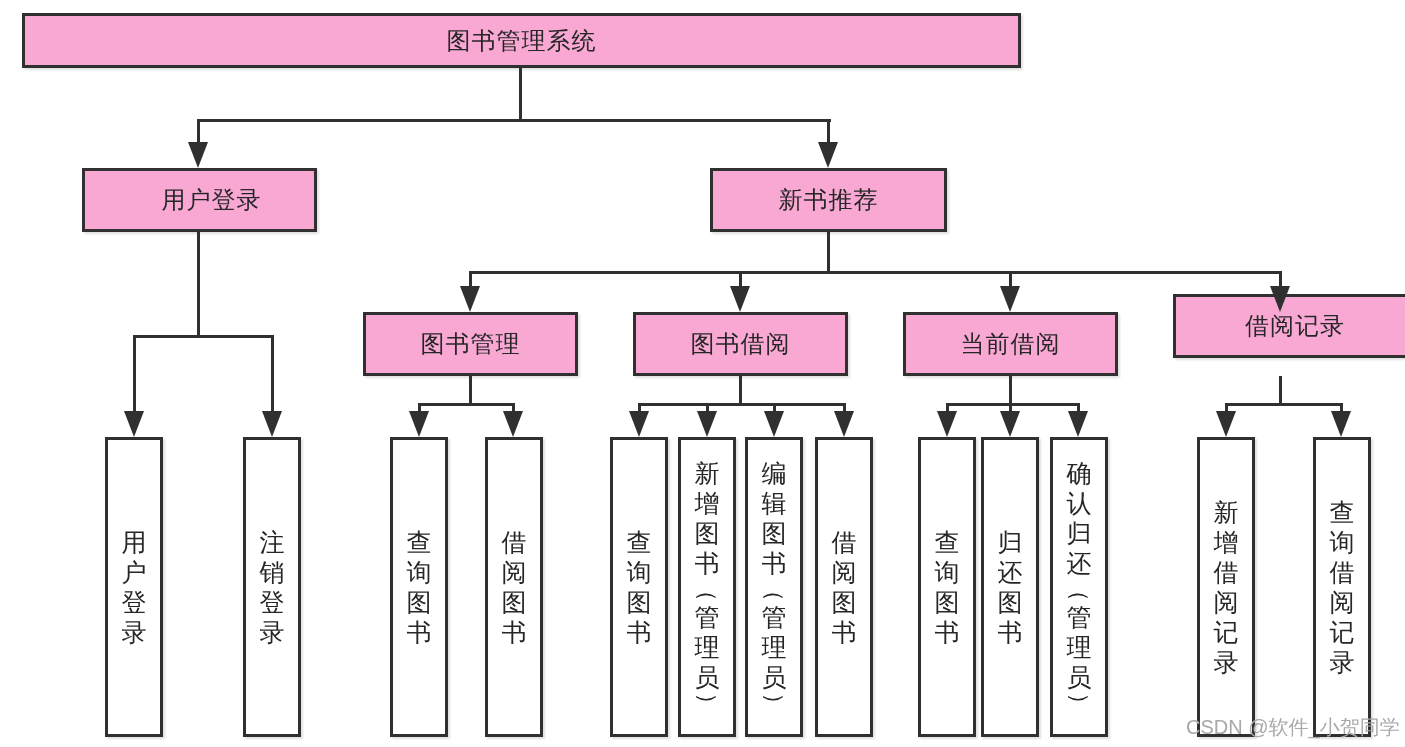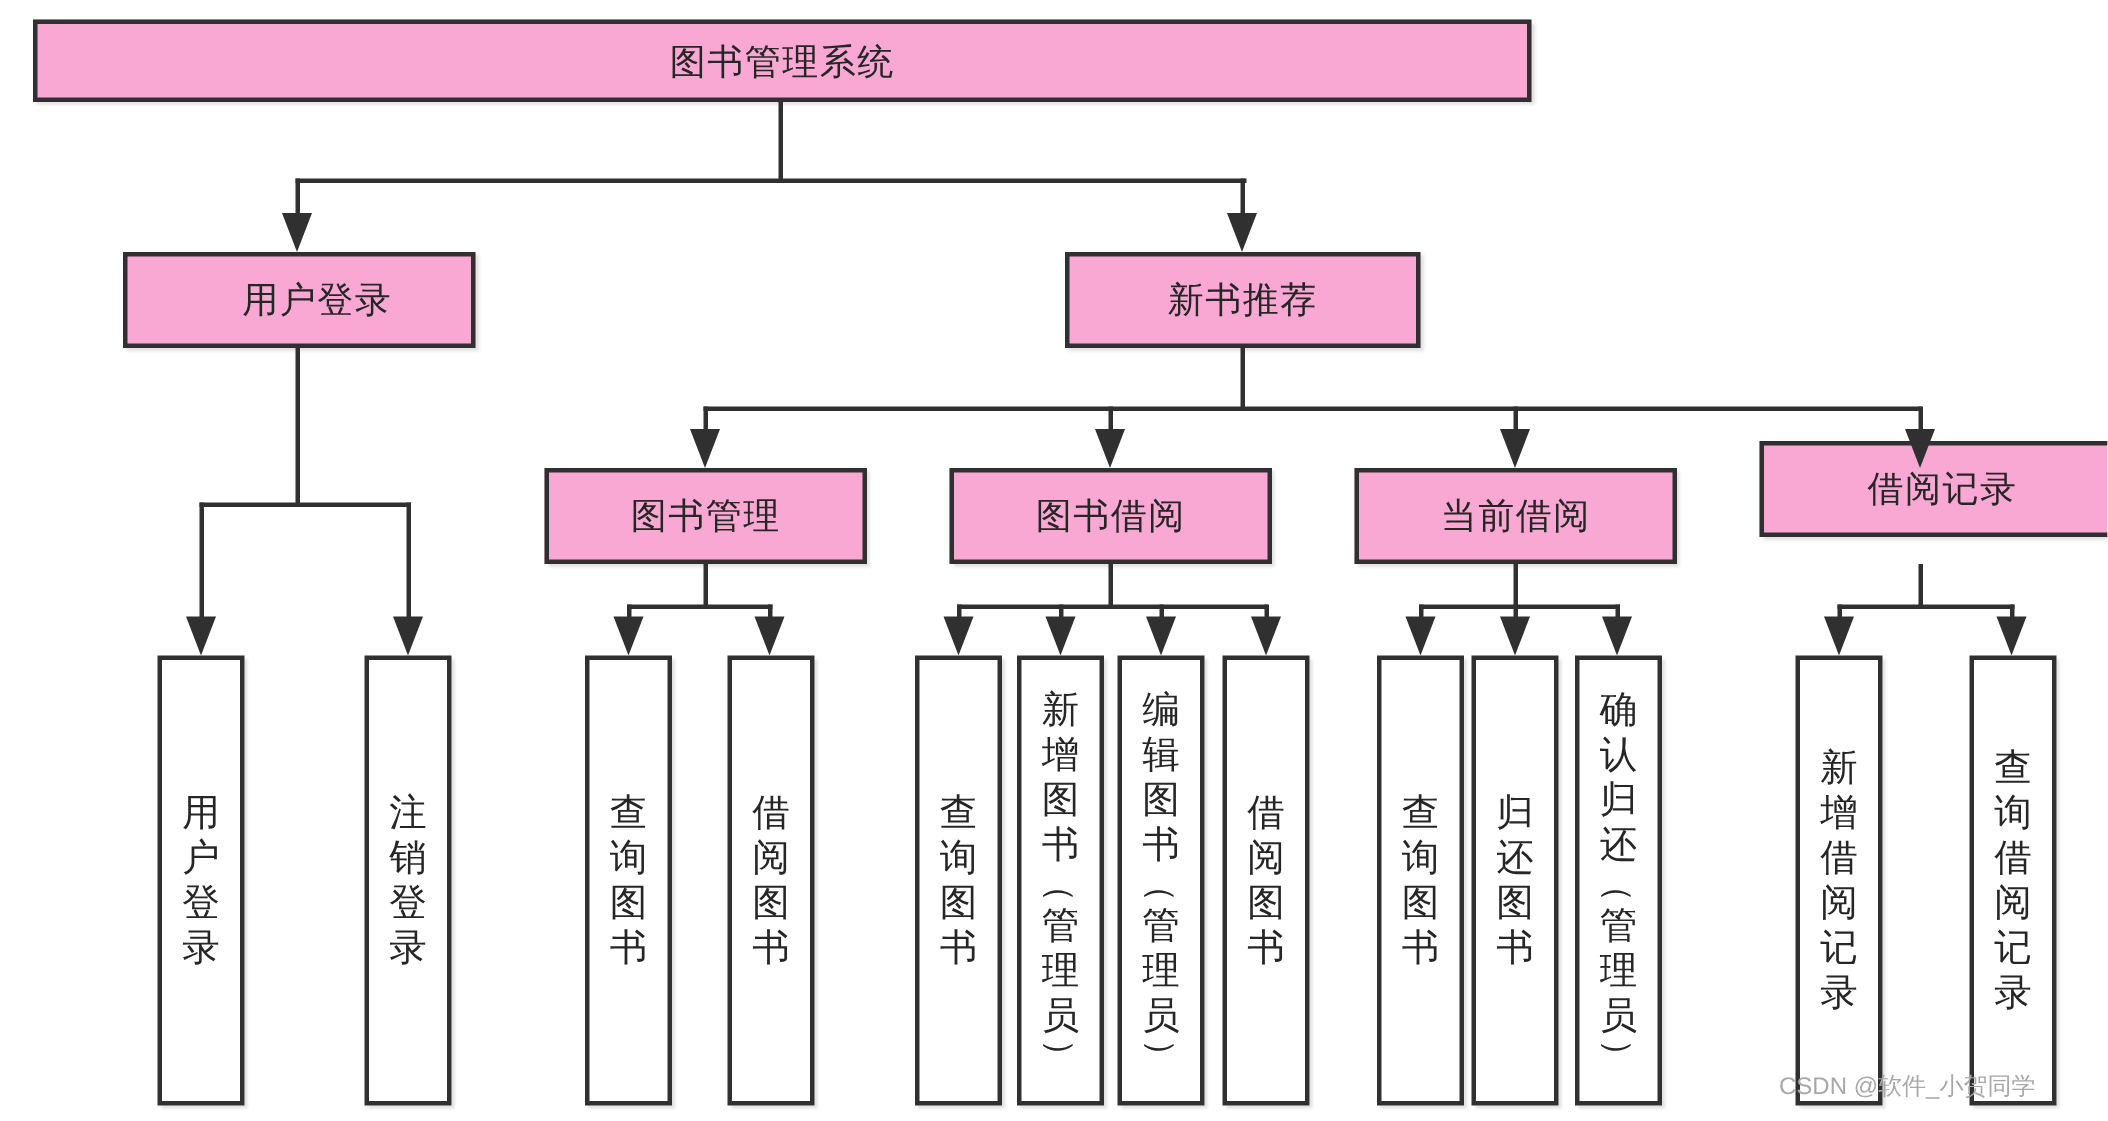--- a/index.html
+++ b/index.html
@@ -39,21 +39,21 @@
   .hline{height:3px;}
   .arrowhead{
     position:absolute;width:0;height:0;
     border-left:10px solid transparent;
     border-right:10px solid transparent;
     border-top:26px solid var(--line,#303030);
   }
   .watermark{
     position:absolute;
     left:1186px;top:714px;
-    font-size:16px;
+    font-size:20px;
     color:var(--wm,#a8a8a8);
     white-space:nowrap;
     z-index:5;
   }
 </style>
 </head>
 <body>
 
 <div class="stage" style="--line: #303030; --text: #262626; --wm: #a8a8a8; --bg: #ffffff;">
 

